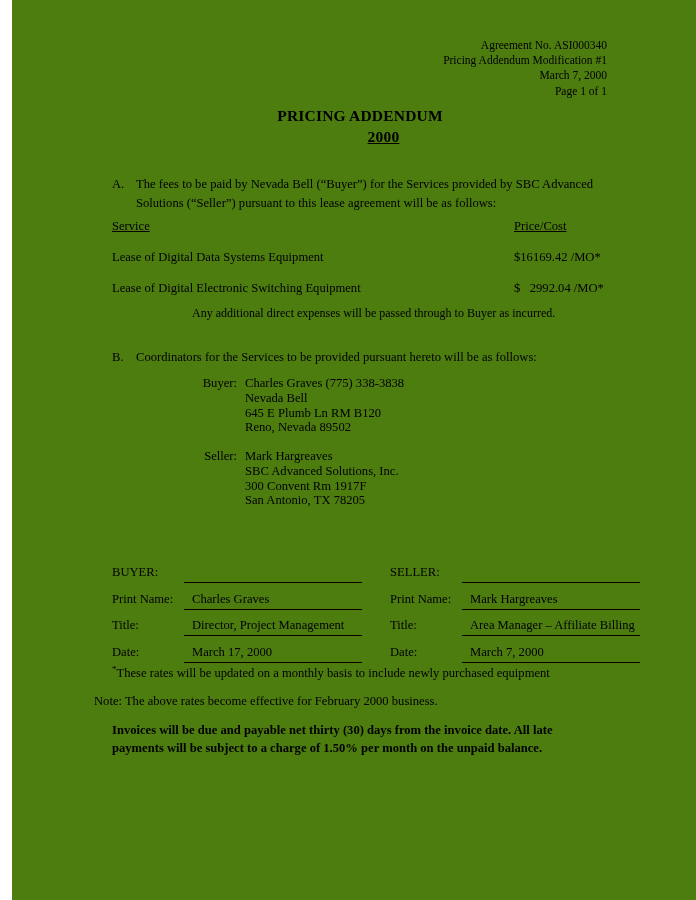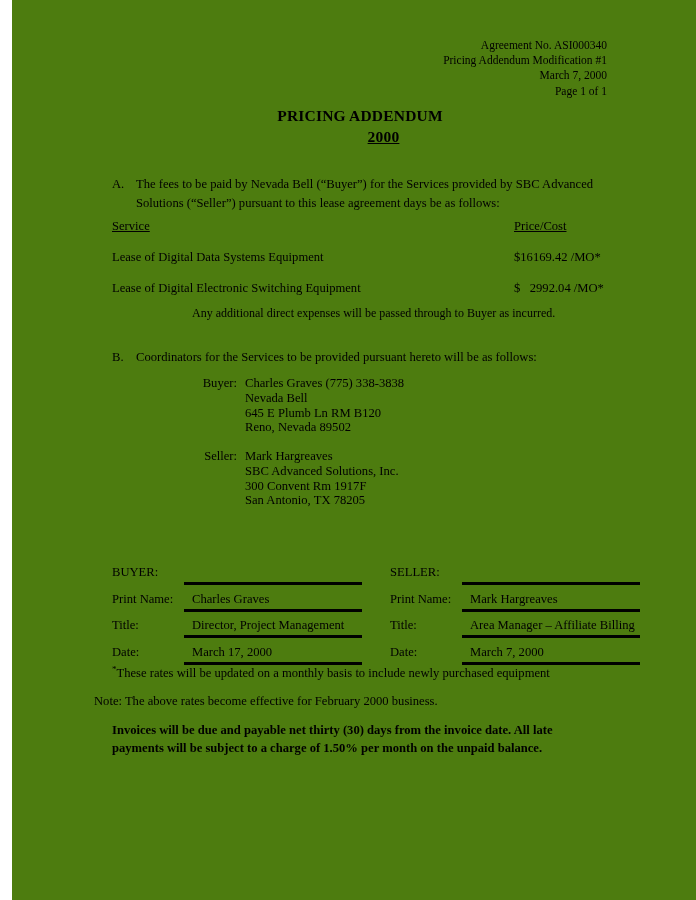--- a/index.html
+++ b/index.html
@@ -150,21 +150,21 @@
     left: 0;
     top: 0;
     white-space: nowrap;
   }
   .sig-line {
     position: absolute;
     left: 72px;
     top: 0;
     width: 178px;
     height: 17px;
-    border-bottom: 3px solid #000000;
+    border-bottom: 1px solid #000000;
   }
   .sig-value {
     position: absolute;
     left: 8px;
     top: 0;
     white-space: nowrap;
   }
 
   
   .footnote {
@@ -206,21 +206,21 @@
     <div>Page 1 of 1</div>
   </div>
 
   <div class="title-block">
     <div>PRICING ADDENDUM</div>
     <div class="title-year">2000</div>
   </div>
 
   <div class="clause" id="clause-a">
     <span class="clause-letter">A.</span>
-    <span class="clause-body">The fees to be paid by Nevada Bell (“Buyer”) for the Services provided by SBC Advanced Solutions (“Seller”) pursuant to this lease agreement days be as follows:</span>
+    <span class="clause-body">The fees to be paid by Nevada Bell (“Buyer”) for the Services provided by SBC Advanced Solutions (“Seller”) pursuant to this lease agreement will be as follows:</span>
   </div>
 
   <div class="price-table">
     <div class="price-row price-head">
       <span class="svc">Service</span>
       <span class="amt">Price/Cost</span>
     </div>
     <div class="price-row">
       <span class="svc">Lease of Digital Data Systems Equipment</span>
       <span class="amt">$16169.42 /MO*</span>

